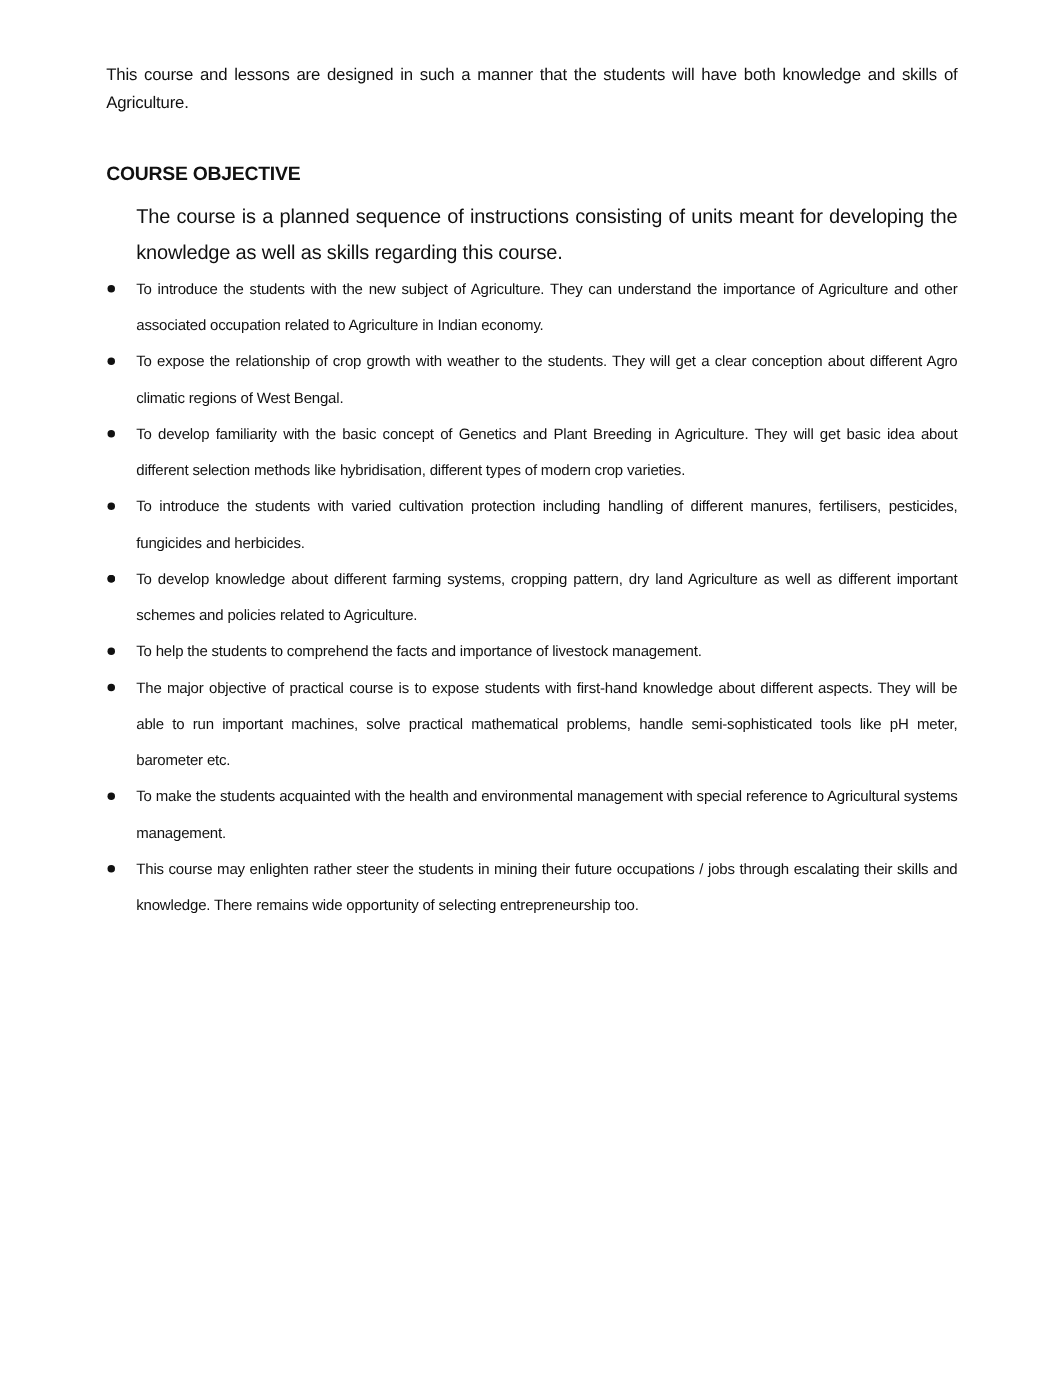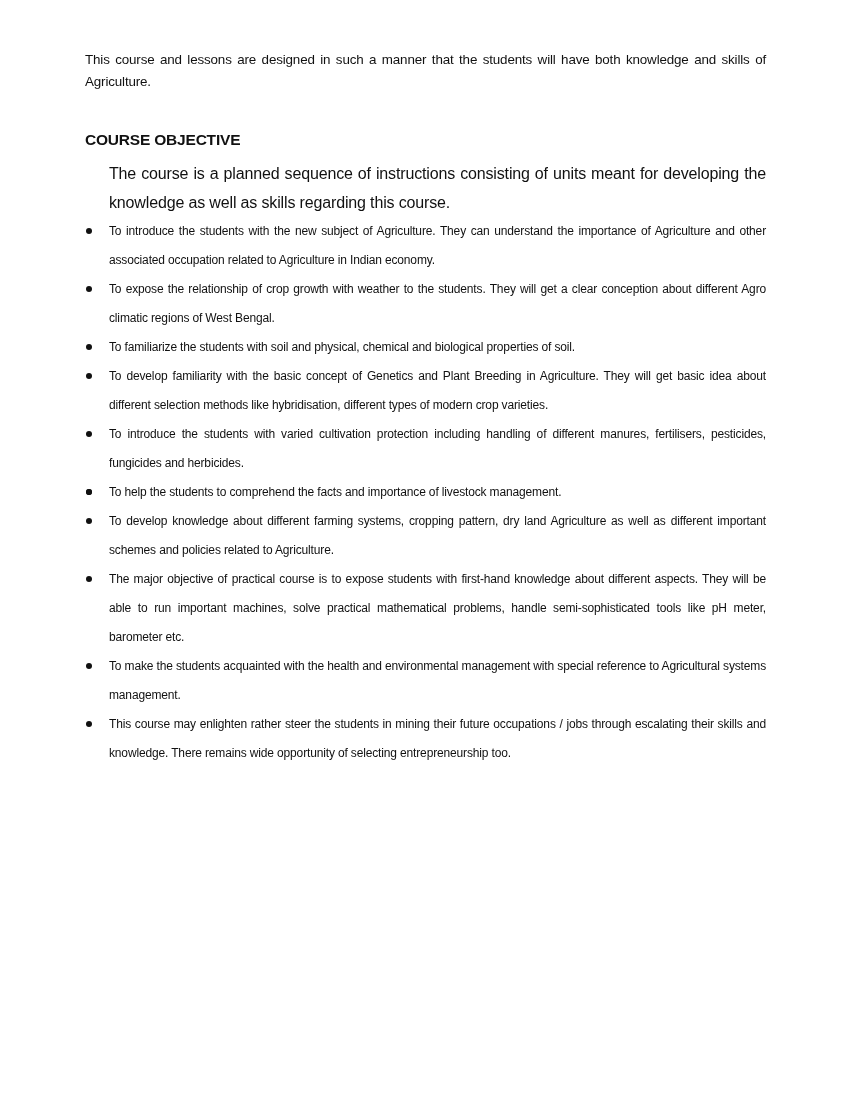--- a/index.html
+++ b/index.html
@@ -80,40 +80,36 @@
     <li>
       <span class="bullet"></span>
       <span>To introduce the students with the new subject of Agriculture. They can understand the importance of Agriculture and other associated occupation related to Agriculture in Indian economy.</span>
     </li>
     <li>
       <span class="bullet"></span>
       <span>To expose the relationship of crop growth with weather to the students. They will get a clear conception about different Agro climatic regions of West Bengal.</span>
     </li>
     <li>
       <span class="bullet"></span>
-      <span>To familiarize the students with soil and physical, chemical and biological properties of soil.</span>
-    </li>
-    <li>
-      <span class="bullet"></span>
       <span>To develop familiarity with the basic concept of Genetics and Plant Breeding in Agriculture. They will get basic idea about different selection methods like hybridisation, different types of modern crop varieties.</span>
     </li>
     <li>
       <span class="bullet"></span>
       <span>To introduce the students with varied cultivation protection including handling of different manures, fertilisers, pesticides, fungicides and herbicides.</span>
     </li>
     <li>
       <span class="bullet"></span>
     </li>
     <li>
       <span class="bullet"></span>
-      <span>To help the students to comprehend the facts and importance of livestock management.</span>
+      <span>To develop knowledge about different farming systems, cropping pattern, dry land Agriculture as well as different important schemes and policies related to Agriculture.</span>
     </li>
     <li>
       <span class="bullet"></span>
-      <span>To develop knowledge about different farming systems, cropping pattern, dry land Agriculture as well as different important schemes and policies related to Agriculture.</span>
+      <span>To help the students to comprehend the facts and importance of livestock management.</span>
     </li>
     <li>
       <span class="bullet"></span>
       <span>The major objective of practical course is to expose students with first-hand knowledge about different aspects. They will be able to run important machines, solve practical mathematical problems, handle semi-sophisticated tools like pH meter, barometer etc.</span>
     </li>
     <li>
       <span class="bullet"></span>
       <span>To make the students acquainted with the health and environmental management with special reference to Agricultural systems management.</span>
     </li>
     <li>

